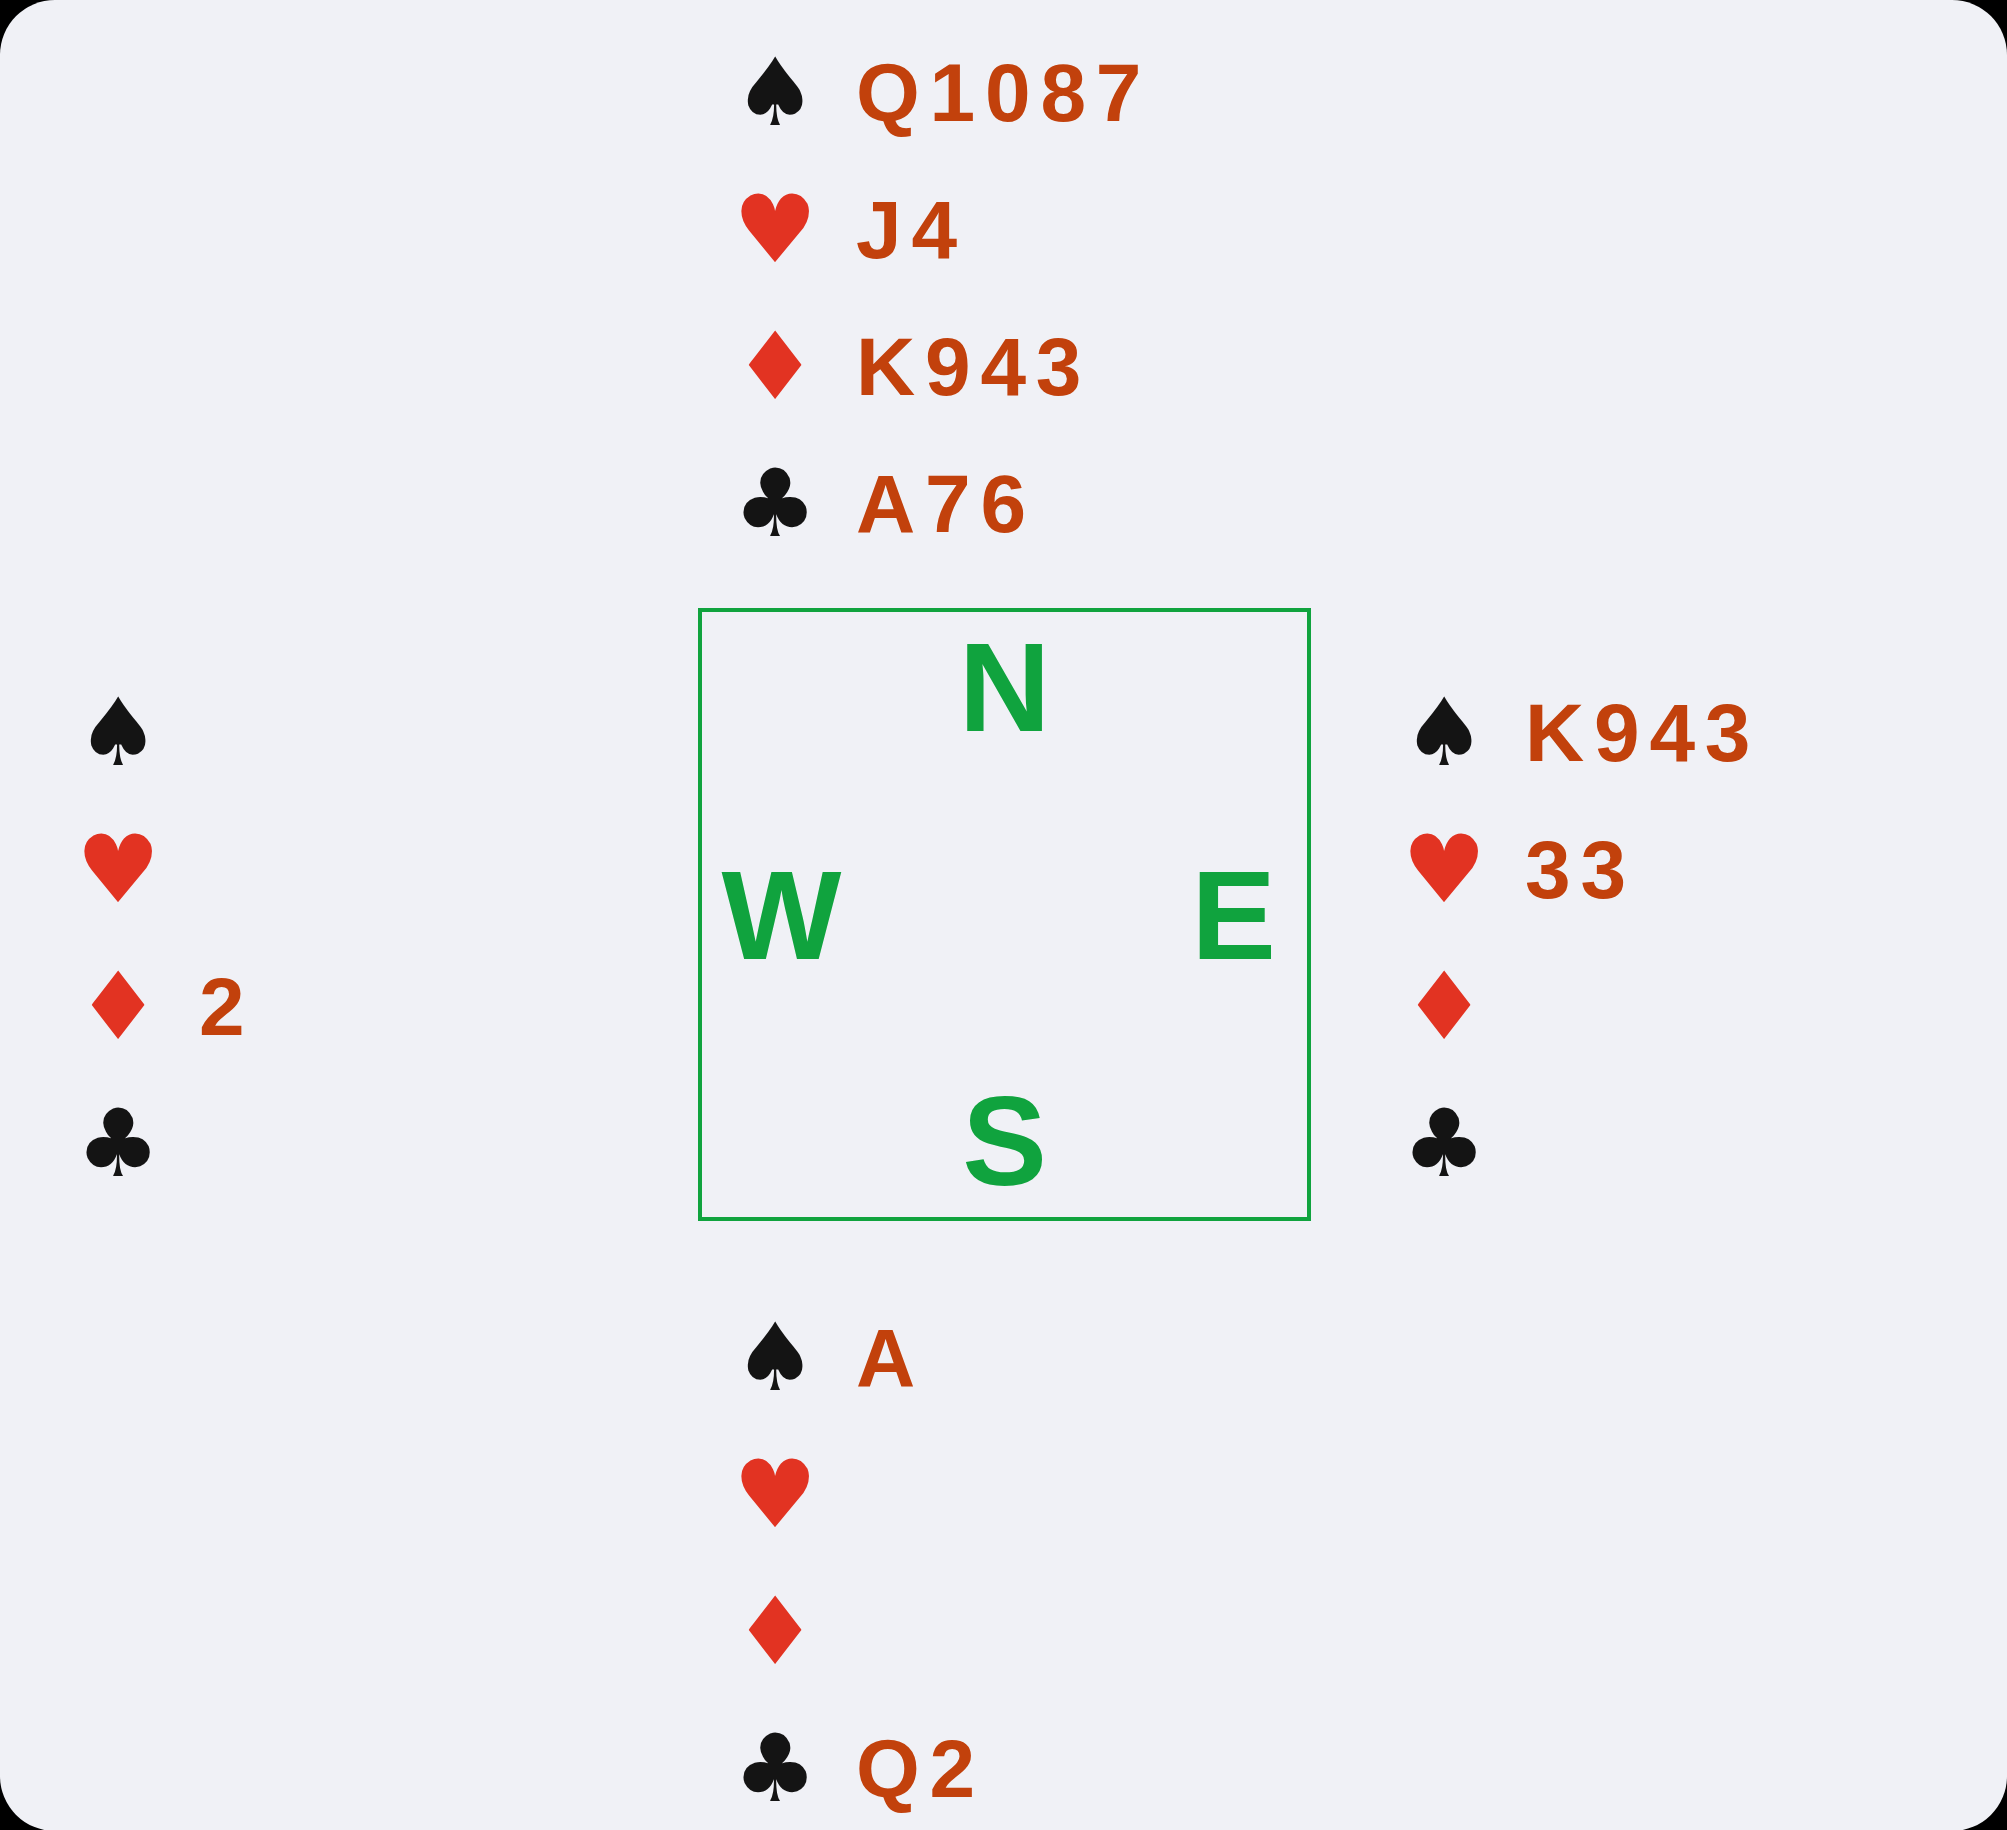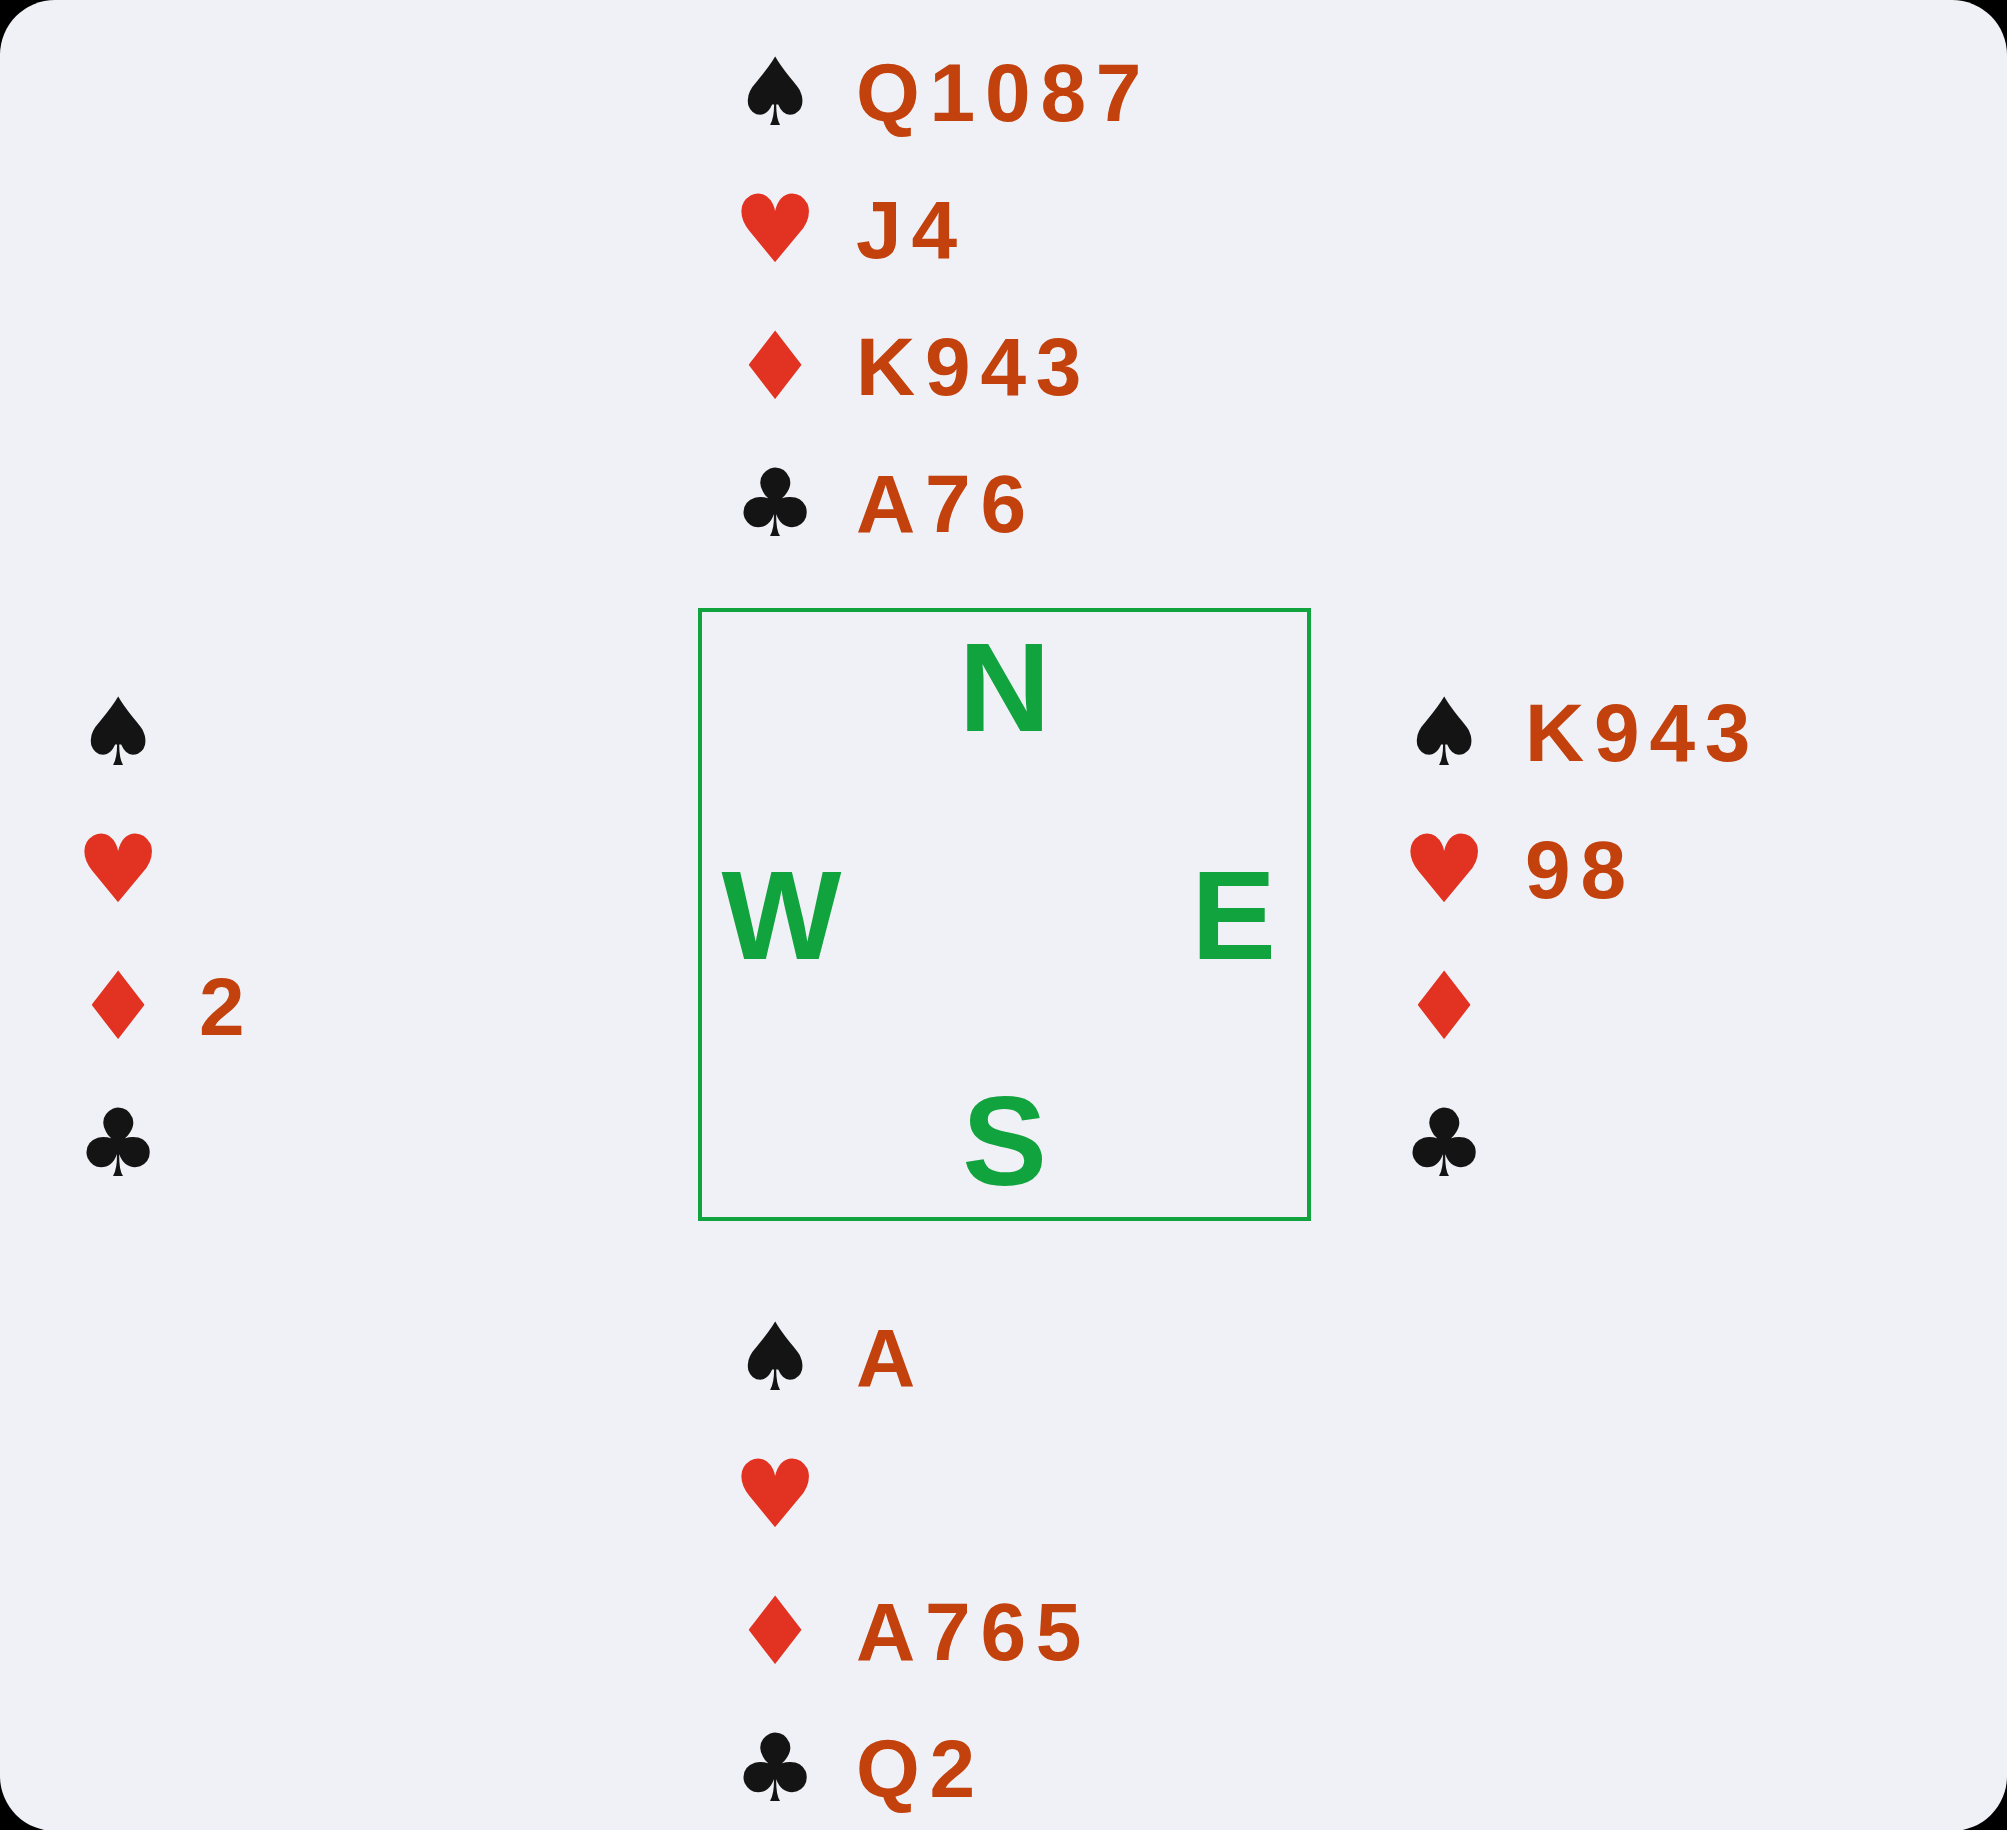--- a/index.html
+++ b/index.html
@@ -95,41 +95,40 @@
       </div>
     </div>
 
     <div class="hand hand-east">
       <div class="suit-row">
         <span class="suit-glyph suit-black">♠</span>
         <span class="cards-text">K943</span>
       </div>
       <div class="suit-row">
         <span class="suit-glyph suit-red">♥</span>
-        <span class="cards-text">98</span>
+        <span class="cards-text">33</span>
       </div>
       <div class="suit-row">
         <span class="suit-glyph suit-red">♦</span>
       </div>
       <div class="suit-row">
         <span class="suit-glyph suit-black">♣</span>
       </div>
     </div>
 
     <div class="hand hand-south">
       <div class="suit-row">
         <span class="suit-glyph suit-black">♠</span>
         <span class="cards-text">A</span>
       </div>
       <div class="suit-row">
         <span class="suit-glyph suit-red">♥</span>
       </div>
       <div class="suit-row">
         <span class="suit-glyph suit-red">♦</span>
-        <span class="cards-text">A765</span>
       </div>
       <div class="suit-row">
         <span class="suit-glyph suit-black">♣</span>
         <span class="cards-text">Q2</span>
       </div>
     </div>
 
     <div class="compass">
       <span class="compass-letter compass-n">N</span>
       <span class="compass-letter compass-e">E</span>

